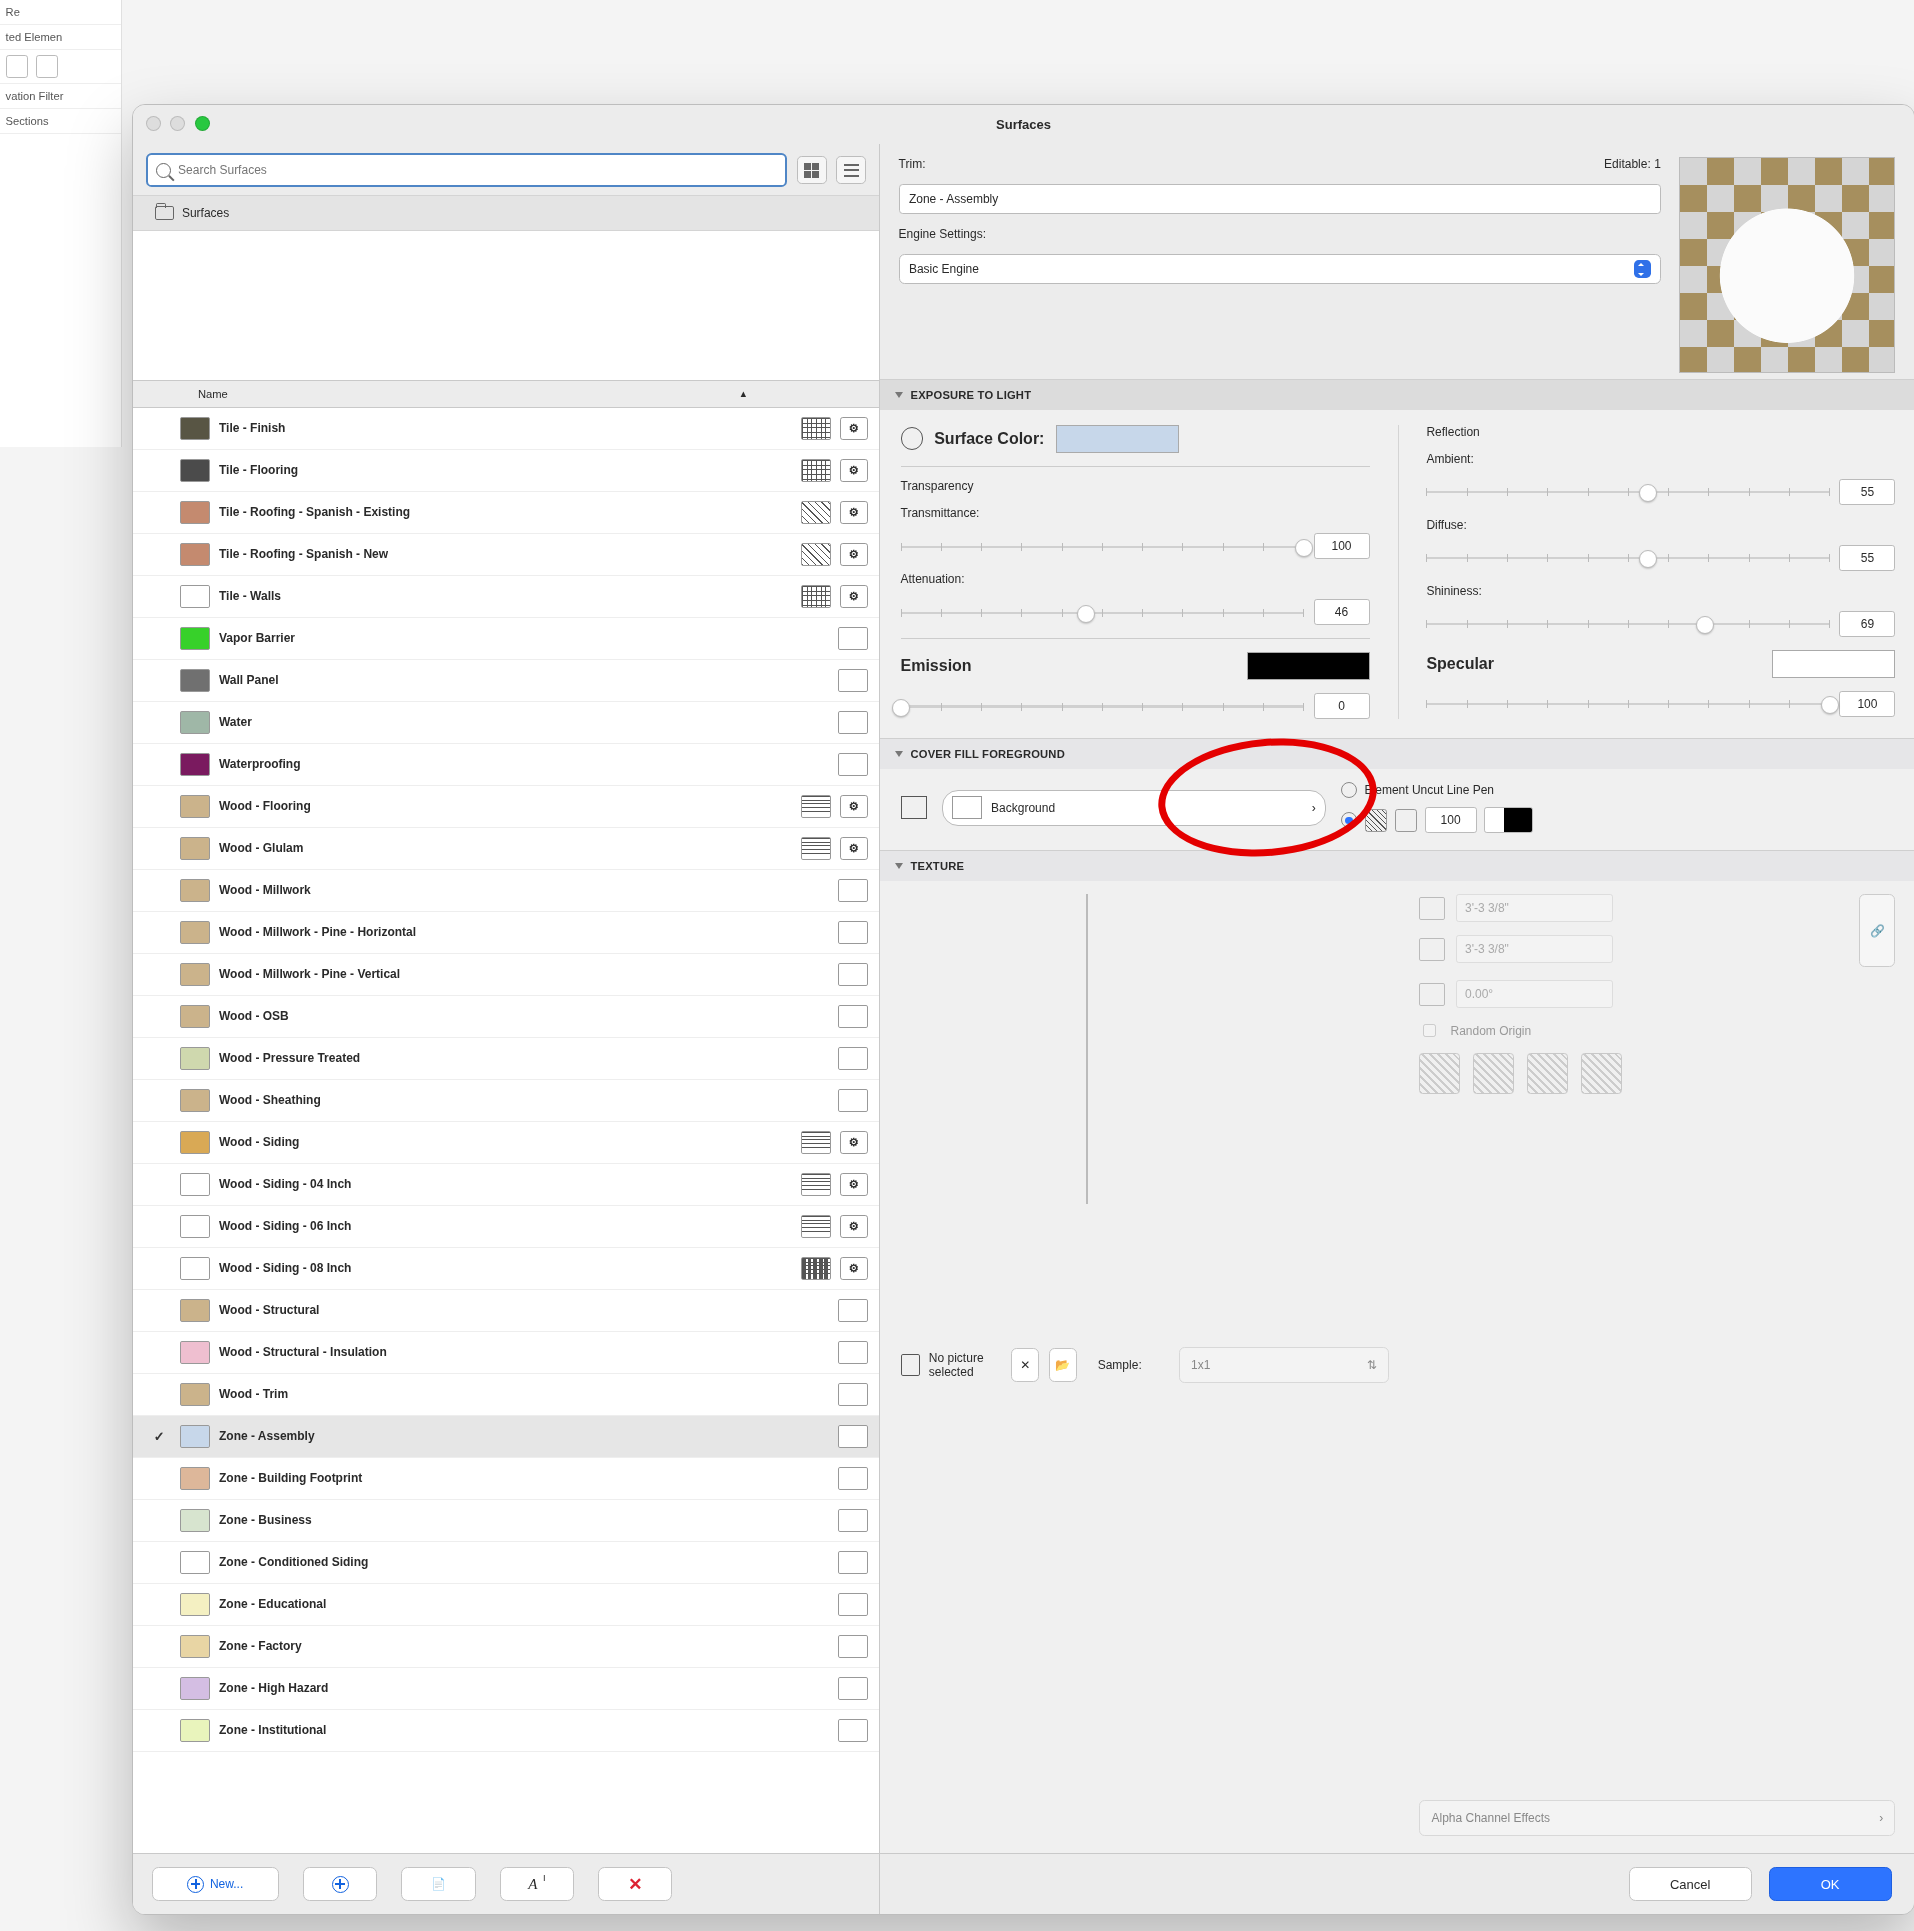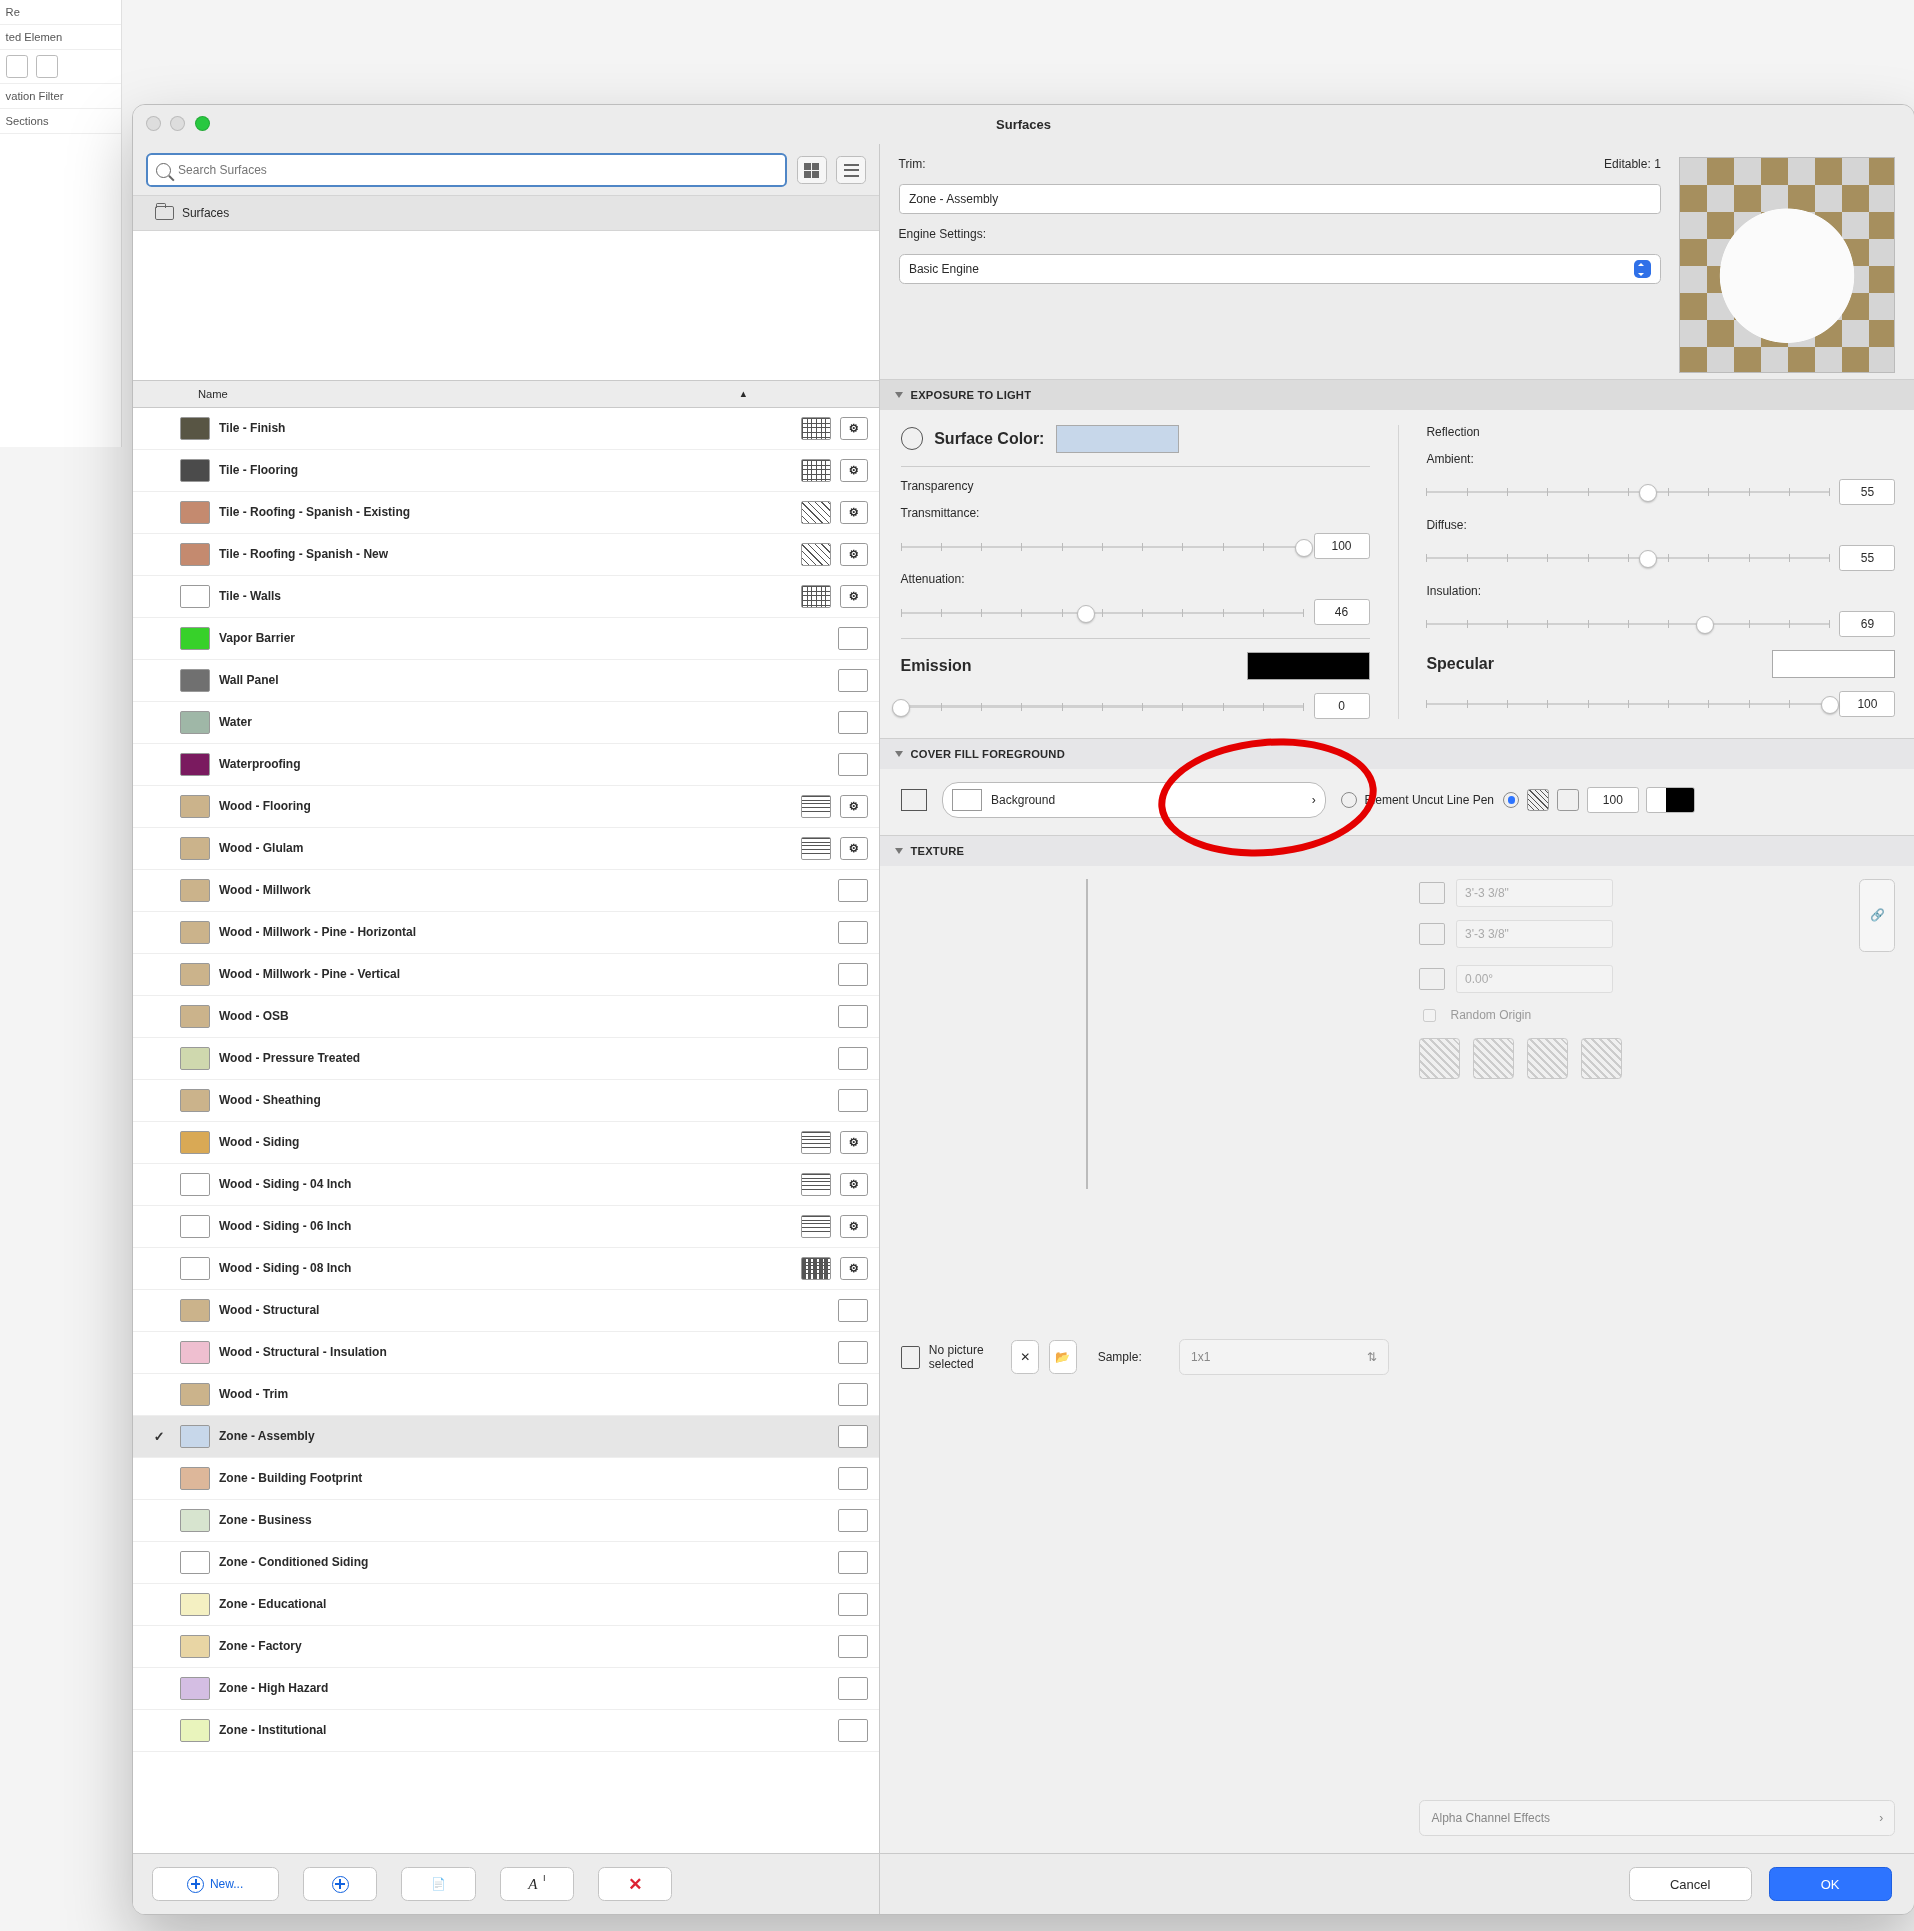--- a/index.html
+++ b/index.html
@@ -173,21 +173,21 @@
   }
   .slider .track { position:absolute; left:0; right:0; top:8.4px; height:2.8px; background:#d0d0d0; border-radius:1.9px; }
   .slider .ticks { position:absolute; left:0; right:0; top:5.6px; height:8.4px; display:flex; justify-content:space-between; }
   .slider .ticks span { width:0.9px; background:#bbb; }
   .slider .thumb { position:absolute; top:1.9px; width:16px; height:16px; border-radius:50%; background:#fff; border:0.9px solid #bbb; box-shadow:0 0.9px 1.9px rgba(0,0,0,.2); transform:translateX(-50%); }
   .valbox { width:54px; height:24px; border:0.9px solid #bbb; background:#fff; border-radius:2.8px; text-align:center; line-height:24px; font-size:12px; }
 
   .cover-row { display:flex; align-items:center; gap:15px; }
   .cover-sel { flex:0 0 364px; height:34px; border:0.9px solid #bbb; border-radius:16px; background:#fff; display:flex; align-items:center; padding:0 9.3px; justify-content:space-between; }
   .cover-sel .sw { width:28px; height:20.5px; border:0.9px solid #999; background:#fff; }
-  .cover-right { display:flex; flex-direction:row; gap:9.3px; }
+  .cover-right { display:flex; flex-direction:column; gap:9.3px; }
   .radio-row { display:flex; align-items:center; gap:7.5px; font-size:12px; }
   .radio { width:14px; height:14px; border:0.9px solid #888; border-radius:50%; display:flex; align-items:center; justify-content:center; }
   .radio.on::after { content:""; width:7.5px; height:7.5px; border-radius:50%; background:#2d74ff; }
   .mini { width:20.5px; height:20.5px; border:0.9px solid #999; border-radius:2.8px; }
   .pen-val { width:50px; height:24px; border:0.9px solid #bbb; background:#fff; border-radius:2.8px; text-align:center; line-height:24px; font-size:12px; }
   .pen-sw { width:47px; height:24px; border:0.9px solid #bbb; background:linear-gradient(90deg,#fff 0 40%, #000 40% 100%); border-radius:2.8px; }
 
   .tex-body { display:flex; gap:30px; padding:13px 18.6px 17px 20.5px; background:#f0f0f0; }
   .tex-left { flex:0 0 457px; display:flex; flex-direction:row; gap:9.3px; }
   .tex-head { display:flex; align-items:center; gap:9.3px; }
@@ -657,21 +657,21 @@
                     <span></span>
                     <span></span>
                     <span></span>
                     <span></span>
                     <span></span>
                   </div>
                 <div class="thumb" id="th-dif" style="left: 55%;"></div>
               </div>
               <div class="valbox">55</div>
             </div>
-            <span class="lbl">Insulation:</span>
+            <span class="lbl">Shininess:</span>
             <div class="slider-row">
               <div class="slider">
                 <div class="track"></div>
                   <div class="ticks">
                     <span></span>
                     <span></span>
                     <span></span>
                     <span></span>
                     <span></span>
                     <span></span>

